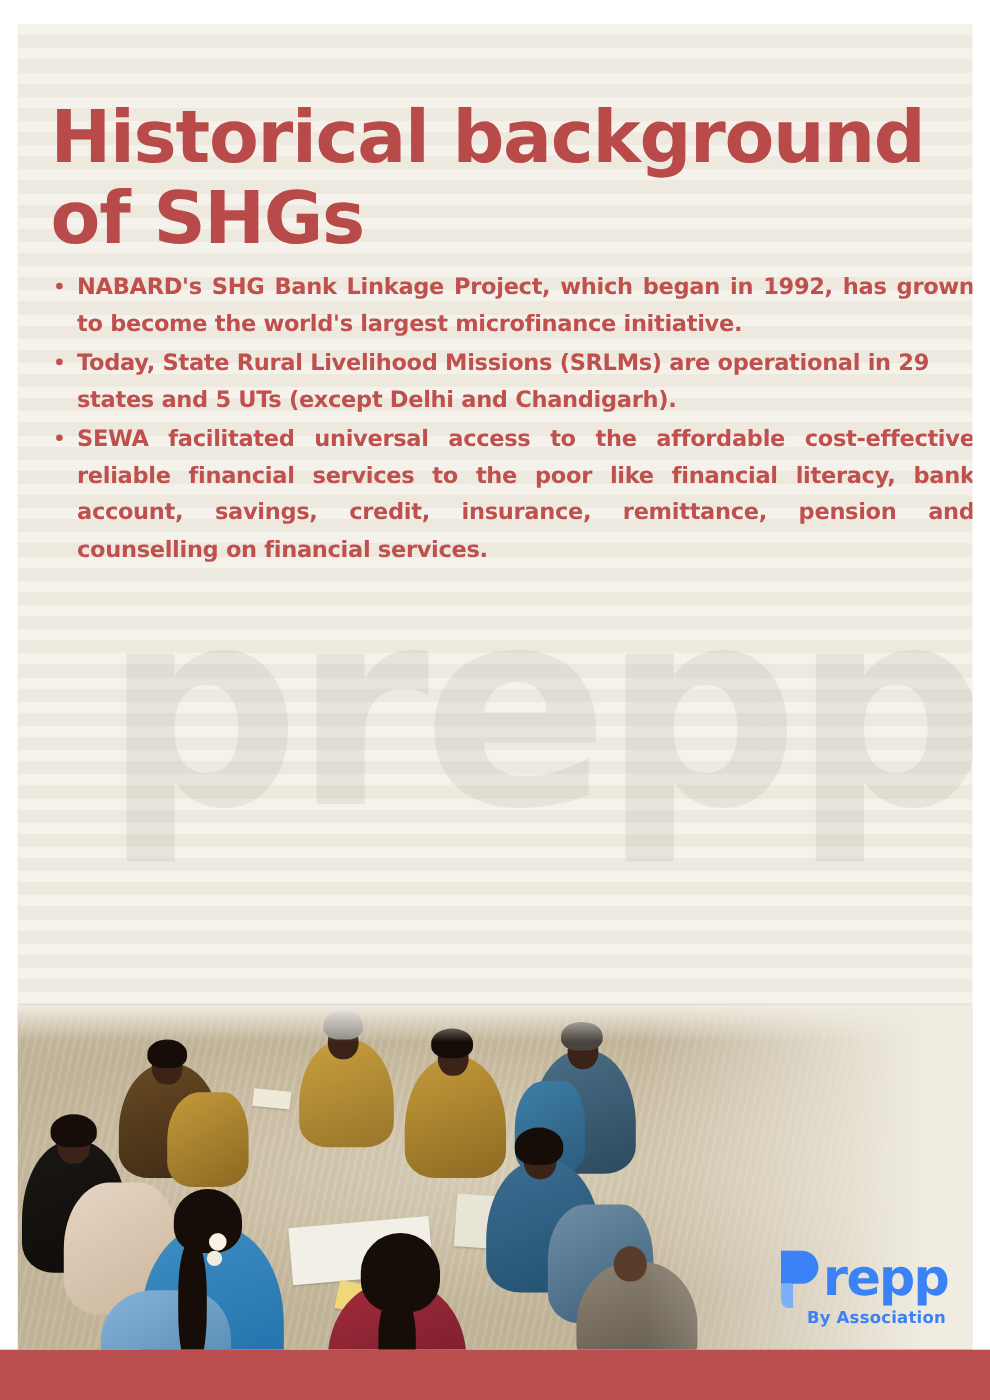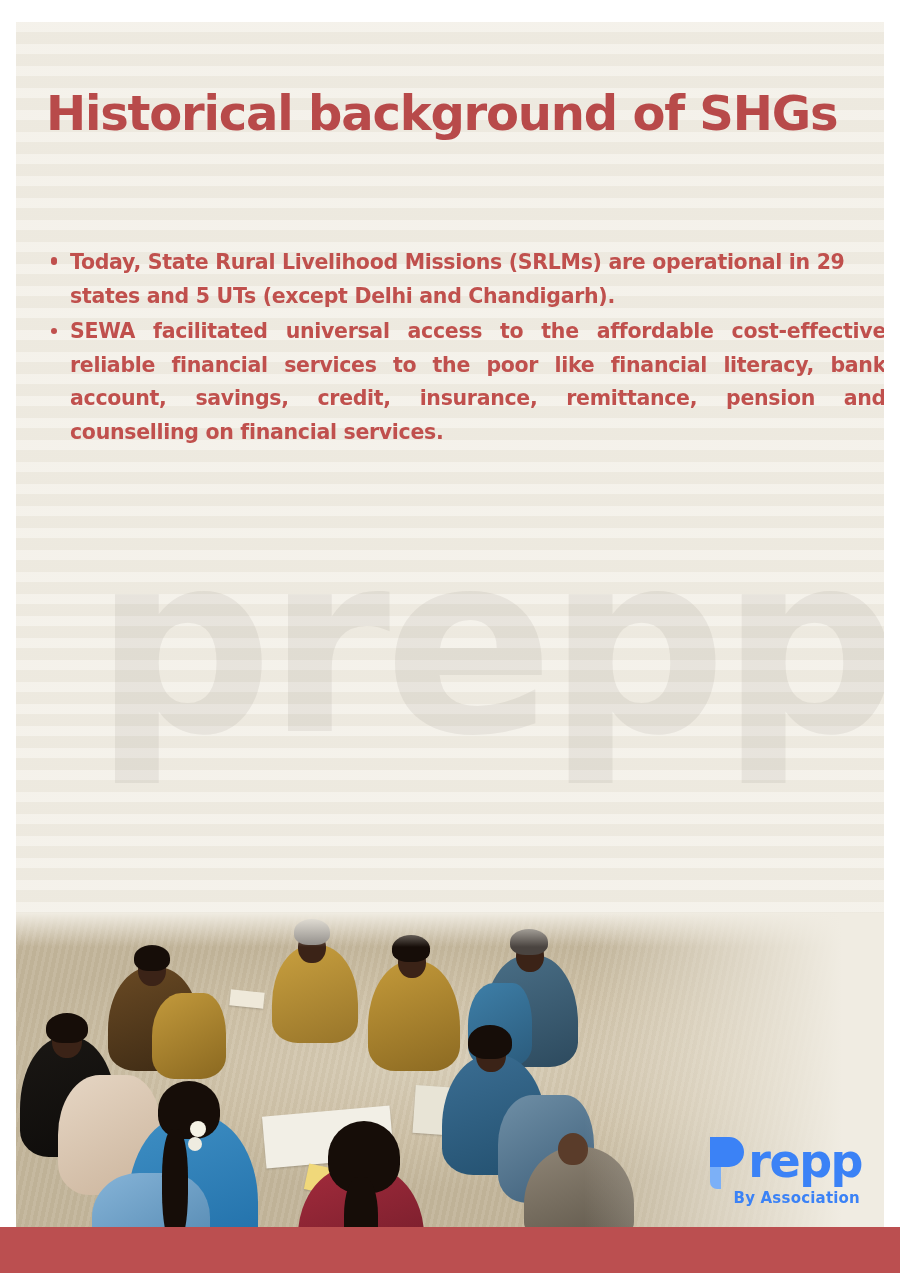--- a/index.html
+++ b/index.html
@@ -62,21 +62,21 @@
   
   #title {
     position: absolute;
     left: 30px;
     top: 22px;
     width: 816px;
     z-index: 3;
     color: #b84a4a;
     font-family: "DejaVu Sans", sans-serif;
     font-weight: bold;
-    font-size: 48px;
+    font-size: 66px;
     line-height: 74px;
     letter-spacing: -1.2px;
   }
 
   
   #bullets {
     position: absolute;
     left: 28px;
     top: 222px;
     width: 842px;
@@ -221,20 +221,21 @@
 
 <div id="poster">
 
   <div id="watermark">prepp</div>
 
   <h1 id="title">Historical background of SHGs</h1>
 
   <ul id="bullets">
     <li class="bullet">
       <span class="dot"></span>
+      <span>NABARD's SHG Bank Linkage Project, which began in 1992, has grown to become the world's largest microfinance initiative.</span>
     </li>
     <li class="bullet left">
       <span class="dot"></span>
       <span>Today, State Rural Livelihood Missions (SRLMs) are operational in 29 states and 5 UTs (except Delhi and Chandigarh).</span>
     </li>
     <li class="bullet">
       <span class="dot"></span>
       <span>SEWA facilitated universal access to the affordable cost-effective reliable financial services to the poor like financial literacy, bank account, savings, credit, insurance, remittance, pension and counselling on financial services.</span>
     </li>
   </ul>

